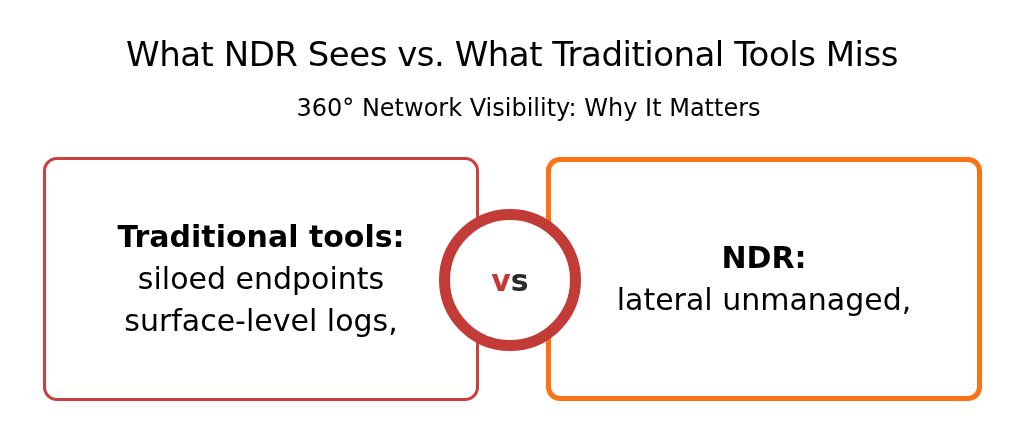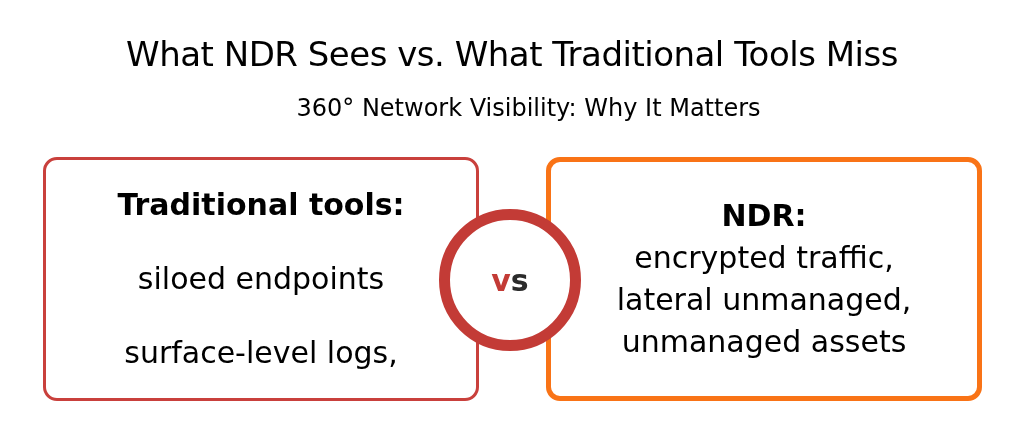--- a/index.html
+++ b/index.html
@@ -1,41 +1,39 @@
 <!DOCTYPE html>
 <html><head>
 <meta charset="utf-8">
 <style>
   html,body{margin:0;padding:0;background:#ffffff;}
   body{width:1024px;height:448px;position:relative;overflow:hidden;font-family:"DejaVu Sans","Liberation Sans",sans-serif;color:#000;}
   .title{position:absolute;left:0;width:1024px;top:34px;text-align:center;font-weight:normal;font-size:34px;letter-spacing:-0.5px;}
   .subtitle{position:absolute;left:8px;width:1007px;top:94px;text-align:center;font-size:24px;padding-left:17px;}
   .box{position:absolute;top:157px;height:244px;box-sizing:border-box;border-radius:14px;display:flex;flex-direction:column;justify-content:center;align-items:center;text-align:center;font-size:30px;line-height:42px;}
-  .box.left{left:43px;width:436px;border:3px solid #c9403c;gap:32px;}
+  .box.left{left:43px;width:436px;border:3px solid #c9403c;}
   .box.right{left:546px;width:436px;border:5px solid #f97316;}
   .box .head{font-weight:bold;}
   .vs{position:absolute;left:439px;top:209px;width:142px;height:142px;box-sizing:border-box;border:11px solid #c33b36;border-radius:50%;background:#fff;display:flex;align-items:center;justify-content:center;font-weight:bold;font-size:30px;}
   .vs .v{color:#c33b36;}
   .vs .s{color:#2b2b2b;}
 </style>
 </head>
 <body>
 
 <div class="title">What NDR Sees vs. What Traditional Tools Miss</div>
 <div class="subtitle">360° Network Visibility: Why It Matters</div>
 
 <div class="box left">
   <div class="head">Traditional tools:</div>
   <div>siloed endpoints</div>
   <div>surface-level logs,</div>
 </div>
 
 <div class="box right">
   <div class="head">NDR:</div>
-  <div>encrypted traffic,</div>
   <div>lateral unmanaged,</div>
-  <div>unmanaged assets</div>
 </div>
 
 <div class="vs">
   <span class="v">v</span>
     <span class="s">s</span>
 </div>
 
 </body></html>

